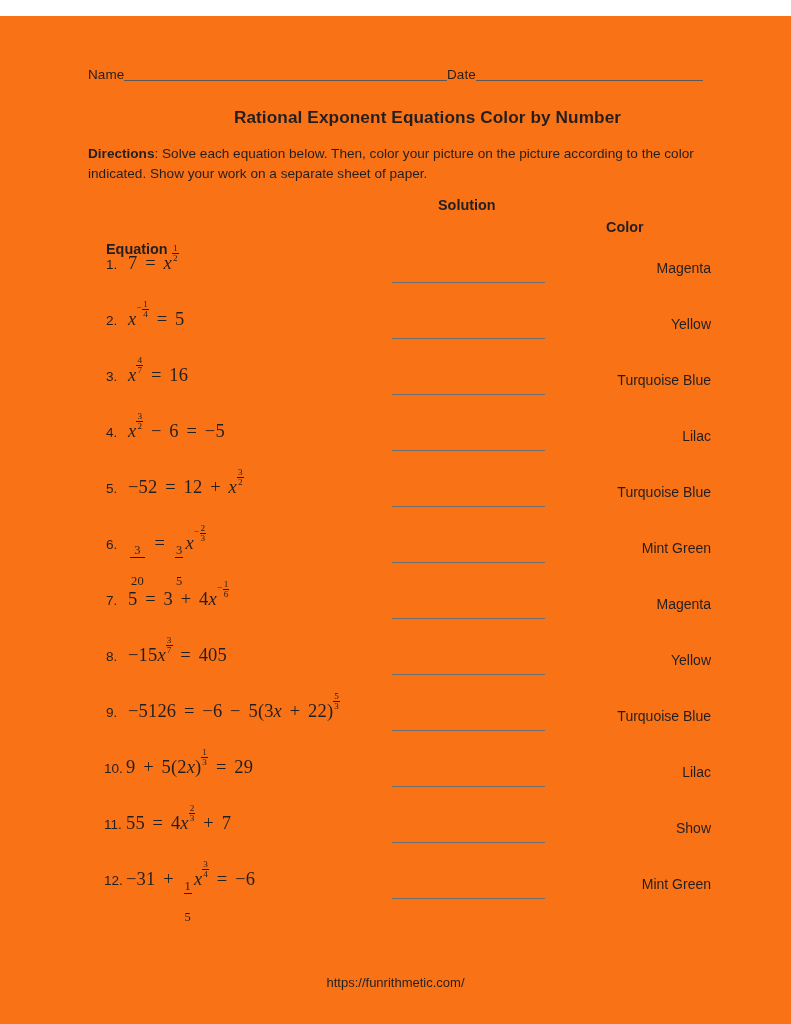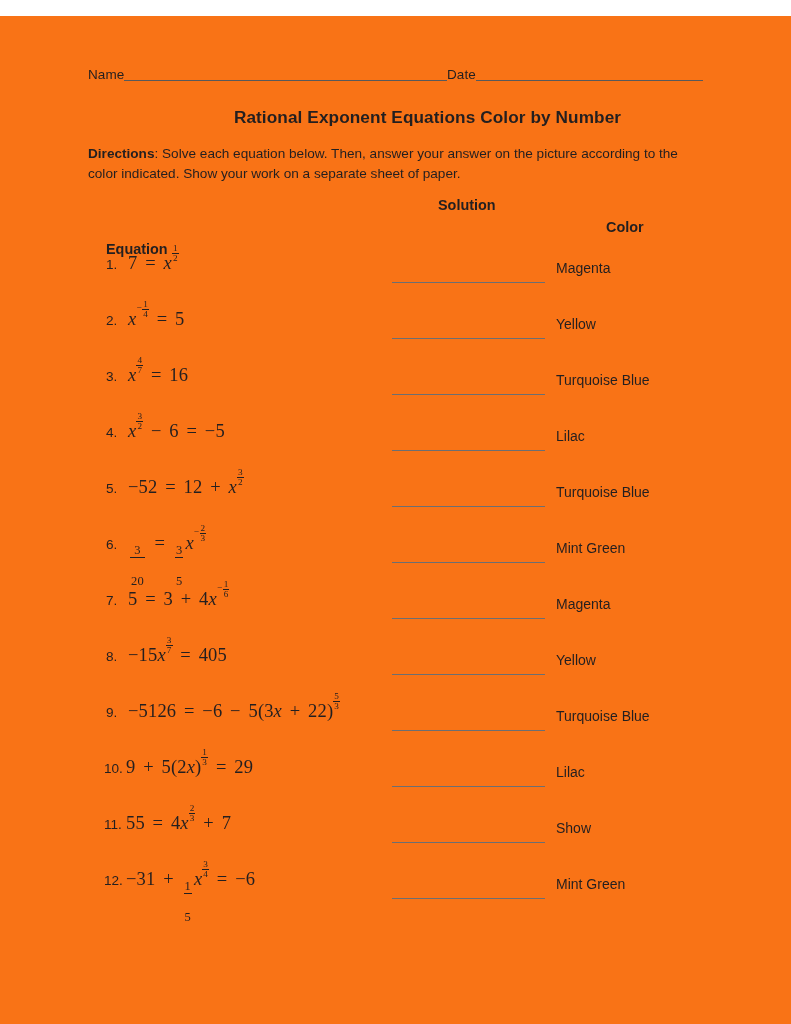--- a/index.html
+++ b/index.html
@@ -174,21 +174,21 @@
     border-bottom: 1.3px solid #6d6e71;
     height: 0;
   }
 
   
   .color-cell {
     position: absolute;
     left: 556px;
     top: 16px;
     width: 155px;
-    text-align: left;
+    text-align: right;
     font-size: 14px;
     color: #231f20;
     white-space: nowrap;
   }
 
   
   .footer {
     position: absolute;
     left: 0;
     top: 959px;
@@ -206,21 +206,21 @@
   <div class="namedate">
     <span class="nd-label">Name</span>
     <span class="nd-rule name-rule"></span>
     <span class="nd-label">Date</span>
     <span class="nd-rule date-rule"></span>
   </div>
 
   <div class="title">Rational Exponent Equations Color by Number</div>
 
   <div class="directions">
-    <b>Directions</b><span>: Solve each equation below.  Then, answer your answer on the picture according to the color indicated.  Show your work on a separate sheet of paper.</span>
+    <b>Directions</b><span>: Solve each equation below.  Then, color your picture on the picture according to the color indicated.  Show your work on a separate sheet of paper.</span>
   </div>
 
   <div class="col-headers">
     <span class="ch-equation">Equation</span>
     <span class="ch-solution">Solution</span>
     <span class="ch-color">Color</span>
   </div>
 
   <div class="rows">
 
@@ -372,14 +372,15 @@
                 <span class="num">3</span>
                 <span class="den">4</span>
               </span></span> <span class="op">=</span> −6</span>
       </div>
       <div class="ans-rule"></div>
       <div class="color-cell">Mint Green</div>
     </div>
 
   </div>
 
+  <div class="footer">https://funrithmetic.com/</div>
 
 </div>
 
 </body></html>

